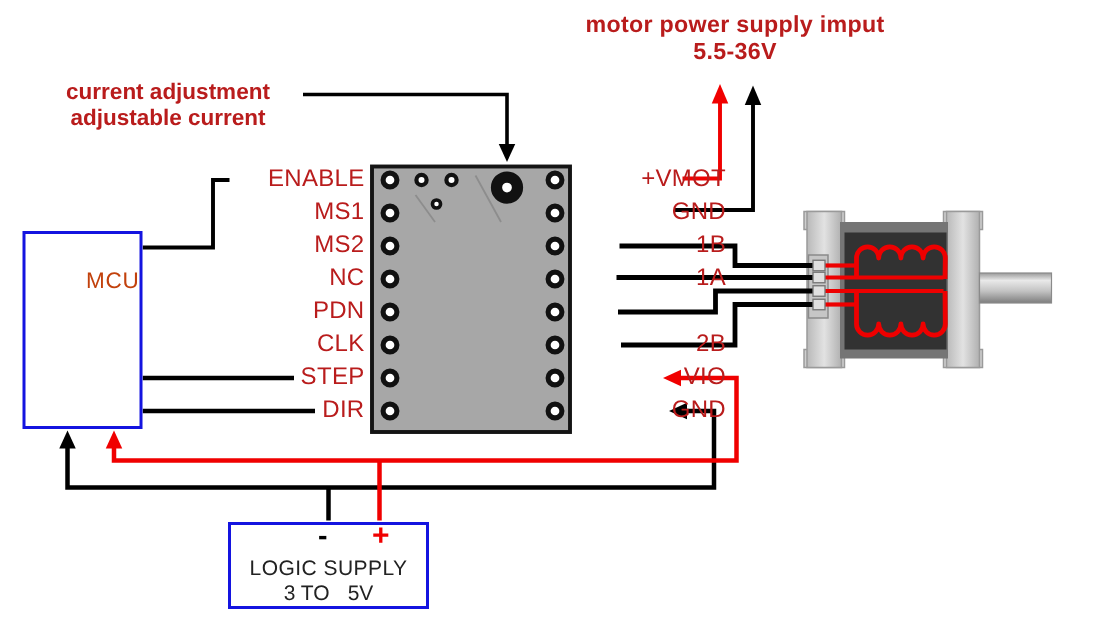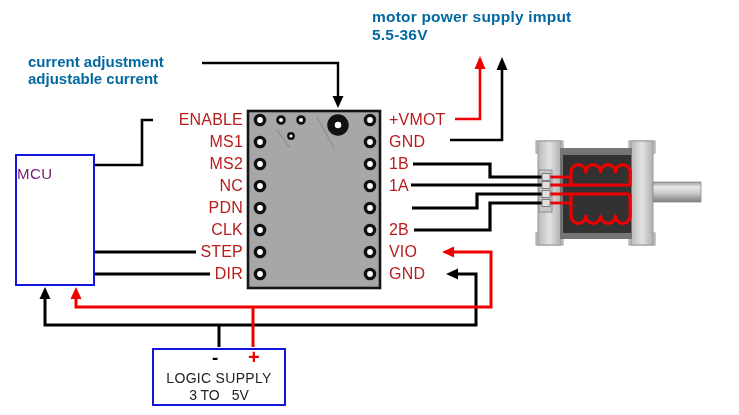--- a/index.html
+++ b/index.html
@@ -1,30 +1,30 @@
 <!DOCTYPE html>
 <html><head>
 <meta charset="utf-8">
 <style>
   html,body{margin:0;padding:0;background:#fff;}
   #stage{position:relative;width:739px;height:415px;background:#ffffff;overflow:hidden;
          font-family:"Liberation Sans", sans-serif;}
   #diagram-svg{position:absolute;left:0;top:0;}
 
-  .ann{position:absolute;font-weight:bold;color:#0369a1;}
+  .ann{position:absolute;text-align:center;font-weight:bold;color:#b91c1c;}
   #power-ann{left:372px;top:8px;width:236px;font-size:15.5px;line-height:18px;letter-spacing:.2px;}
   #adjust-ann{left:28px;top:53px;width:168px;font-size:15px;line-height:17px;}
 
   .pin{position:absolute;font-size:16px;line-height:20px;color:#b91c1c;white-space:nowrap;letter-spacing:.2px;}
   .lpin{left:133px;width:110px;text-align:right;}
-  .rpin{left:389px;width:95px;text-align:left;}
+  .rpin{left:389px;width:95px;text-align:right;}
 
   .bluebox{position:absolute;border:2px solid #1414e0;background:#fff;box-sizing:border-box;}
   #mcu-box{left:15px;top:154px;width:80px;height:132px;}
-  #mcu-box .lbl{display:block;text-align:left;padding-top:9px;font-size:15px;color:#701a75;letter-spacing:.5px;}
+  #mcu-box .lbl{display:block;text-align:right;padding-top:23px;font-size:15px;color:#c2410c;letter-spacing:.5px;}
 
   #logic-box{left:152px;top:348px;width:134px;height:58px;font-size:14px;color:#222;}
   #logic-box .minus{position:absolute;left:58px;top:-3px;font-weight:bold;font-size:19px;color:#000;}
   #logic-box .plus{position:absolute;left:94px;top:-4px;font-weight:bold;font-size:20px;color:#f00000;}
   #logic-box .name{position:absolute;left:0;top:20px;width:100%;text-align:center;letter-spacing:.3px;}
   #logic-box .range{position:absolute;left:0;top:37px;width:100%;text-align:center;}
   #logic-box .range .gap{display:inline-block;width:12px;}
 </style>
 </head>
 <body>

